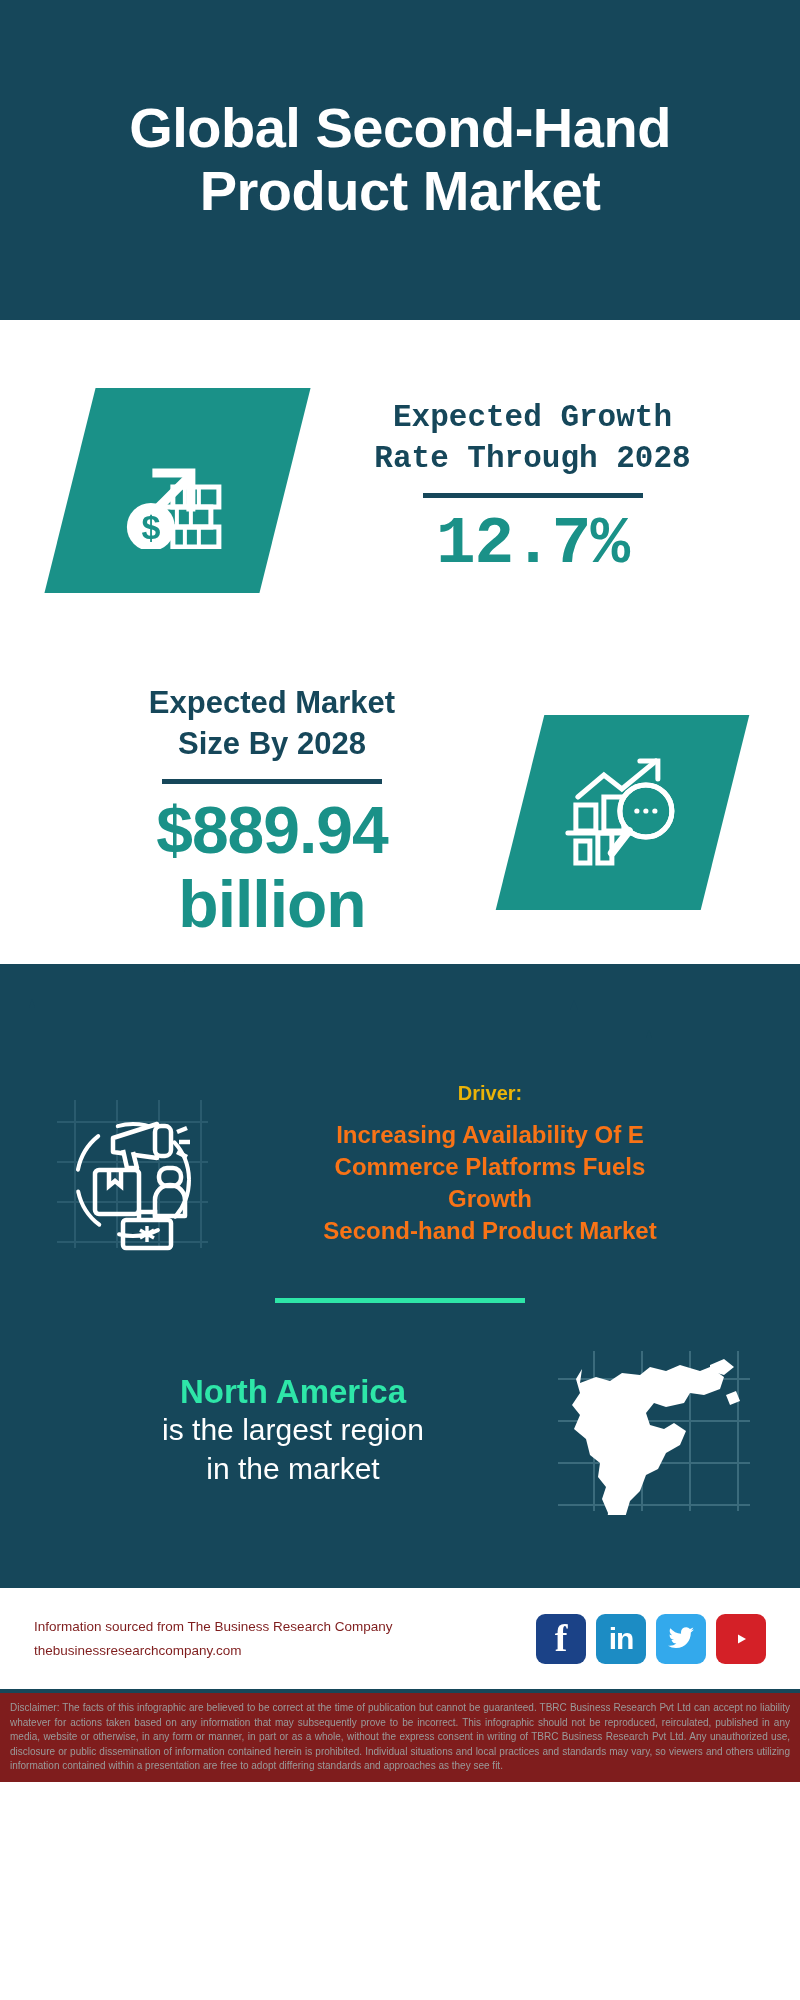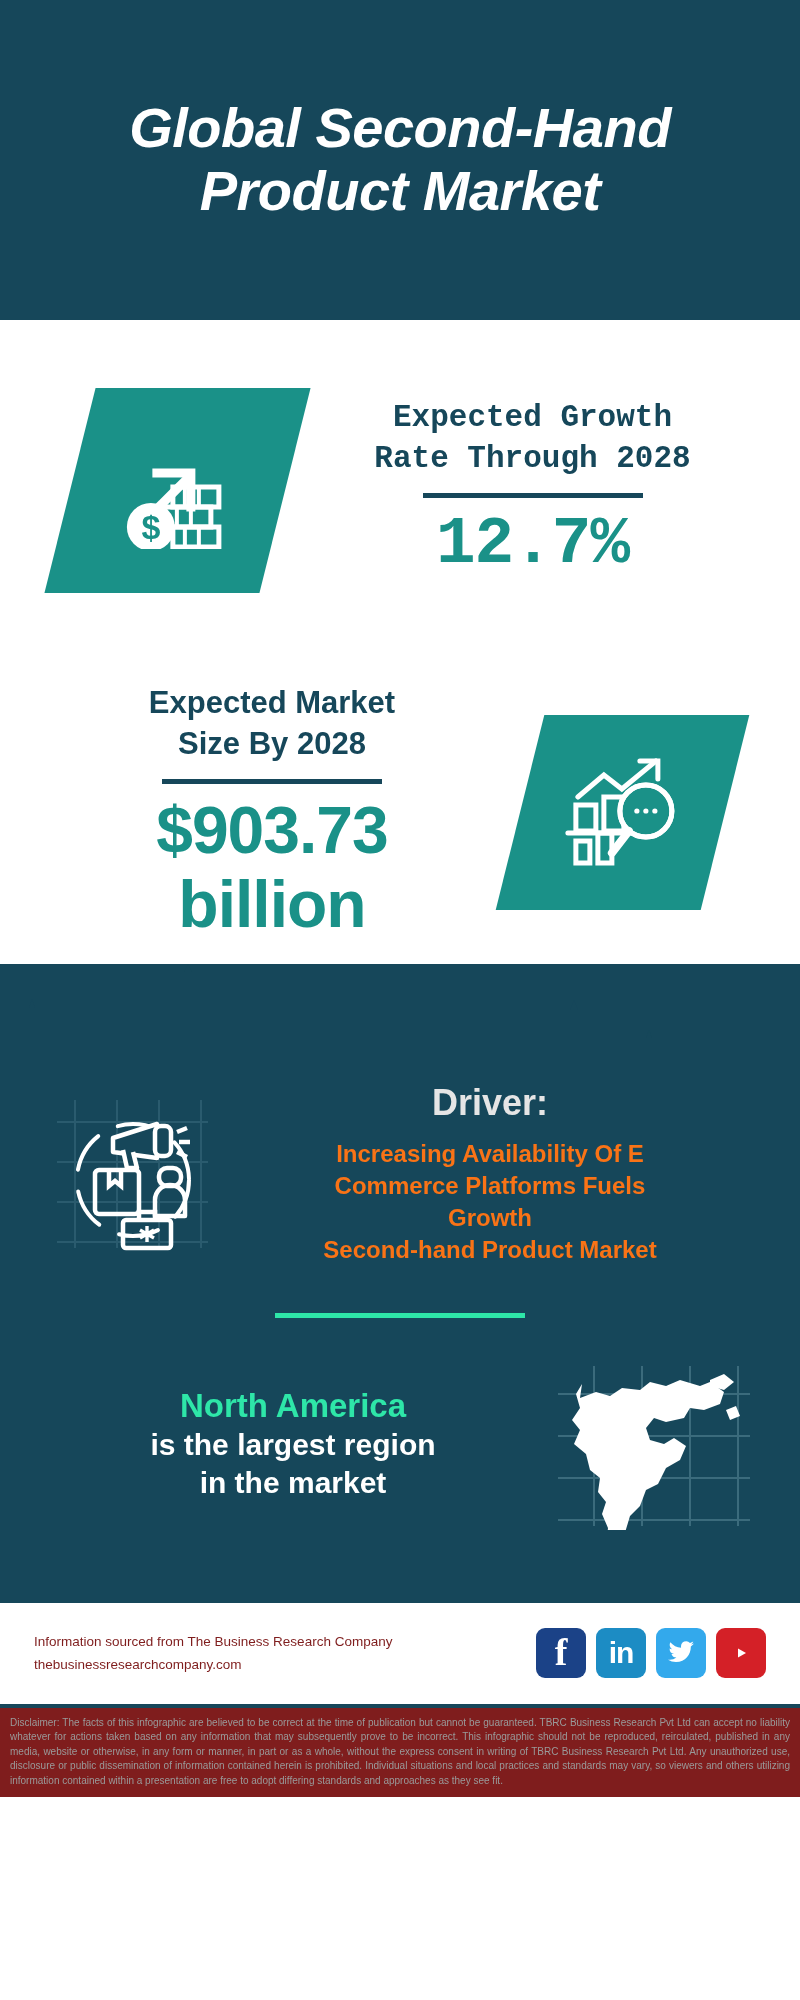--- a/index.html
+++ b/index.html
@@ -15,21 +15,20 @@
     width:800px; height:320px;
     background:#16475a;
     display:flex; align-items:center; justify-content:center;
     padding:0 40px;
   }
   .header-title{
     color:#ffffff;
     font-size:56px; line-height:1.12;
     font-weight:bold; text-align:center;
     letter-spacing:-0.5px;
-    font-style:italic;
   }
 
   
   .growth-block{
     width:800px; height:340px;
     background:#ffffff;
     display:flex; align-items:center;
     padding:0 30px 0 30px;
     position:relative;
   }
@@ -94,41 +93,41 @@
     padding:26px 40px 0 45px;
   }
   .grid-icon-box{
     width:175px; height:160px; position:relative; flex:0 0 auto;
     margin-top:10px;
   }
   .driver-copy{
     flex:1; padding-left:10px; padding-right:10px; text-align:center;
   }
   .driver-title{
-    color:#e5e5e5; font-size:36px; font-weight:bold; margin-bottom:14px;
+    color:#eab308; font-size:20px; font-weight:bold; margin-bottom:14px;
   }
   .driver-body{
     color:#f97316; font-size:24px; font-weight:bold; line-height:1.34;
   }
   .mint-rule{
     width:250px; height:5px; background:#2ee6a8;
     margin:46px auto 0 auto;
   }
 
   
   .region-row{
     display:flex; align-items:center;
     padding:42px 40px 0 40px;
   }
   .region-copy{ flex:1; text-align:center; padding-right:4px; }
   .region-name{
     color:#2ee6a8; font-size:33px; font-weight:bold; line-height:1.2;
   }
   .region-sub{
-    color:#ffffff; font-size:30px; line-height:1.28; font-weight:bold;
+    color:#ffffff; font-size:30px; line-height:1.28; font-weight:normal;
   }
   .map-box{
     width:210px; height:170px; position:relative; flex:0 0 auto;
   }
   .dark-pad{ height:70px; }
 
   
   .footer{
     width:800px; height:104px; background:#ffffff;
     display:flex; align-items:center; padding:0 34px 0 34px;
@@ -206,21 +205,21 @@
 </div>
 
 <div class="size-block">
   <div class="size-text">
     <div class="kicker">
       <div>Expected Market</div>
       <div>Size By 2028</div>
     </div>
     <div class="rule"></div>
     <div class="bignum">
-      <div>$903.73</div>
+      <div>$889.94</div>
       <div>billion</div>
     </div>
   </div>
   <div class="parallelogram right">
     <div class="ico">
       <svg width="126" height="116" viewBox="0 0 126 116" fill="none" stroke="#fff" stroke-width="5">
 
         <path d="M18 44 L44 22 L62 36 L96 8" stroke-linecap="round" fill="none"></path>
         <path d="M80 8 h18 v18" fill="none" stroke-linecap="round"></path>
 

